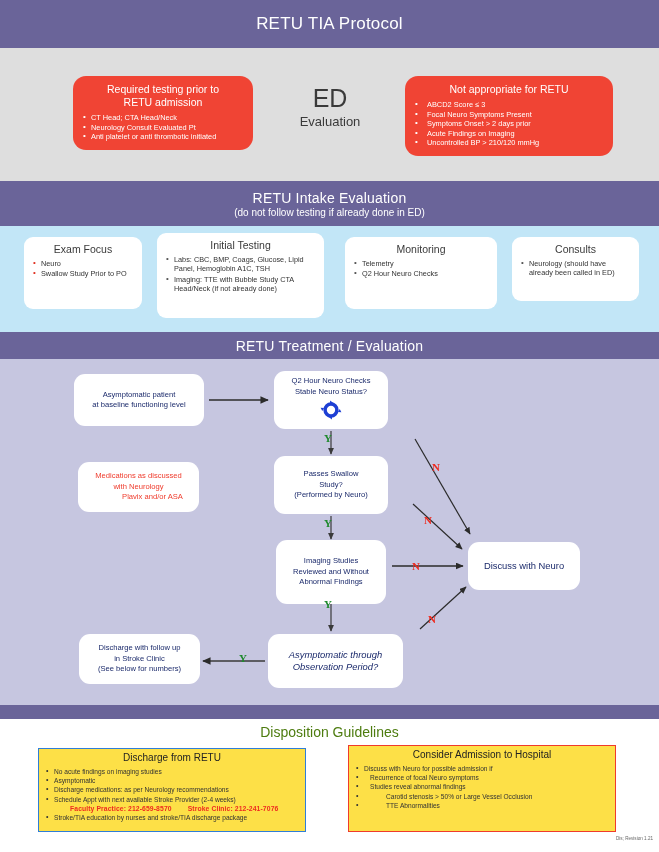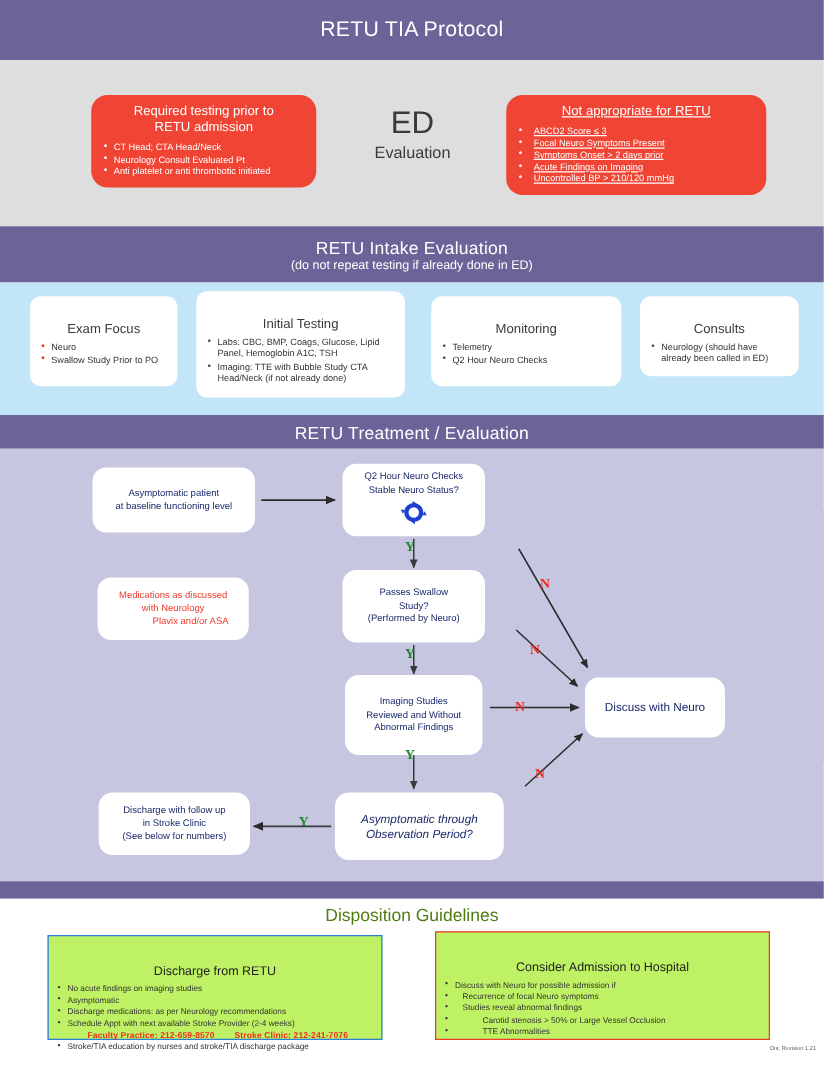--- a/index.html
+++ b/index.html
@@ -66,36 +66,36 @@
     text-align: center; font-size: 10.5px; line-height: 13px; margin-bottom: 4px;
   }
   .red-box ul { list-style: none; }
   .red-box li {
     font-size: 7.4px; line-height: 9.6px; position: relative; padding-left: 8px;
   }
   .red-box li::before {
     content: "•"; position: absolute; left: 0; top: -1px; font-size: 8px;
   }
   #req-box { left: 73px; top: 76px; width: 180px; }
-  #notapp-box { left: 405px; top: 76px; width: 208px; text-decoration: underline; }
+  #notapp-box { left: 405px; top: 76px; width: 208px; }
   #notapp-box li { padding-left: 12px; }
 
   #ed-label {
     position: absolute; left: 268px; top: 84px; width: 124px; text-align: center;
     color: #3a3a3a;
   }
   #ed-label .ed-big { font-size: 25px; line-height: 28px; }
   #ed-label .ed-small { font-size: 13px; line-height: 17px; margin-top: 1px; }
 
   
   .card {
     position: absolute;
     background: #ffffff;
     border-radius: 9px;
-    padding: 20px 8px;
+    padding: 6px 8px;
     color: #333333;
   }
   .card .card-title {
     text-align: center; font-size: 10.5px; line-height: 13px; margin-bottom: 3px; color: #3a3a3a;
   }
   .card ul { list-style: none; }
   .card li {
     font-size: 7.3px; line-height: 9.4px; position: relative; padding-left: 9px; margin-bottom: 1px;
   }
   .card li::before {
@@ -157,22 +157,22 @@
   
   #flow-arrows { position: absolute; left: 0; top: 359px; width: 659px; height: 346px; pointer-events: none; }
 
   
   #disp-title {
     position: absolute; left: 0; top: 724px; width: 659px; text-align: center;
     font-size: 14px; color: #4d7c0f;
   }
   .disp-box {
     position: absolute;
-    background: #bef264;
-    padding: 22px 7px 6px 7px;
+    background: #fde047;
+    padding: 2px 7px 6px 7px;
   }
   #discharge-box {
     left: 38px; top: 748px; width: 268px; height: 84px;
     border: 1.2px solid #2f7ed8;
   }
   #admit-box {
     left: 348px; top: 745px; width: 268px; height: 87px;
     border: 1.2px solid #ef3b2c;
   }
   .disp-box .disp-head {
@@ -231,21 +231,21 @@
       <li>ABCD2 Score ≤ 3</li>
       <li>Focal Neuro Symptoms Present</li>
       <li>Symptoms Onset &gt; 2 days prior</li>
       <li>Acute Findings on Imaging</li>
       <li>Uncontrolled BP &gt;  210/120 mmHg</li>
     </ul>
   </div>
 
   <div id="intake-banner" class="banner">
     <div class="banner-title">RETU Intake Evaluation</div>
-    <div class="banner-sub">(do not repeat testing if already done in ED)</div>
+    <div class="banner-sub">(do not follow testing if already done in ED)</div>
   </div>
 
   <div id="intake-section"></div>
 
   <div id="exam-card" class="card">
     <div class="card-title">Exam Focus</div>
     <ul>
       <li class="red-bullet">Neuro</li>
       <li class="red-bullet">Swallow Study Prior to PO</li>
     </ul>

